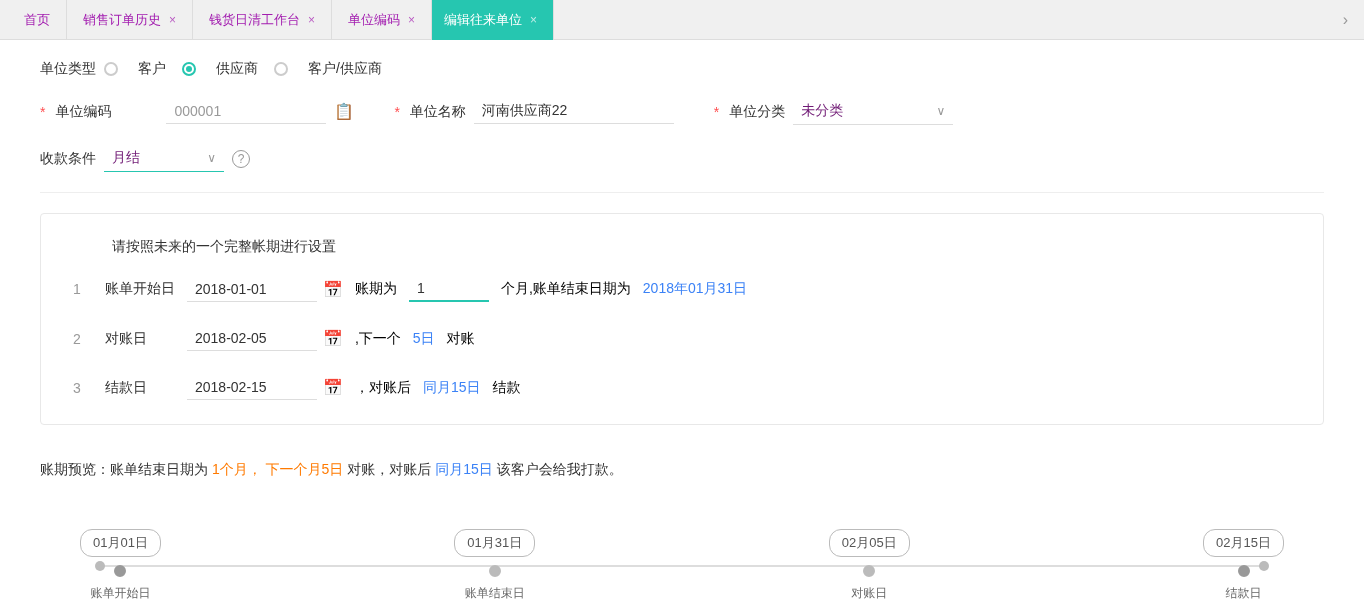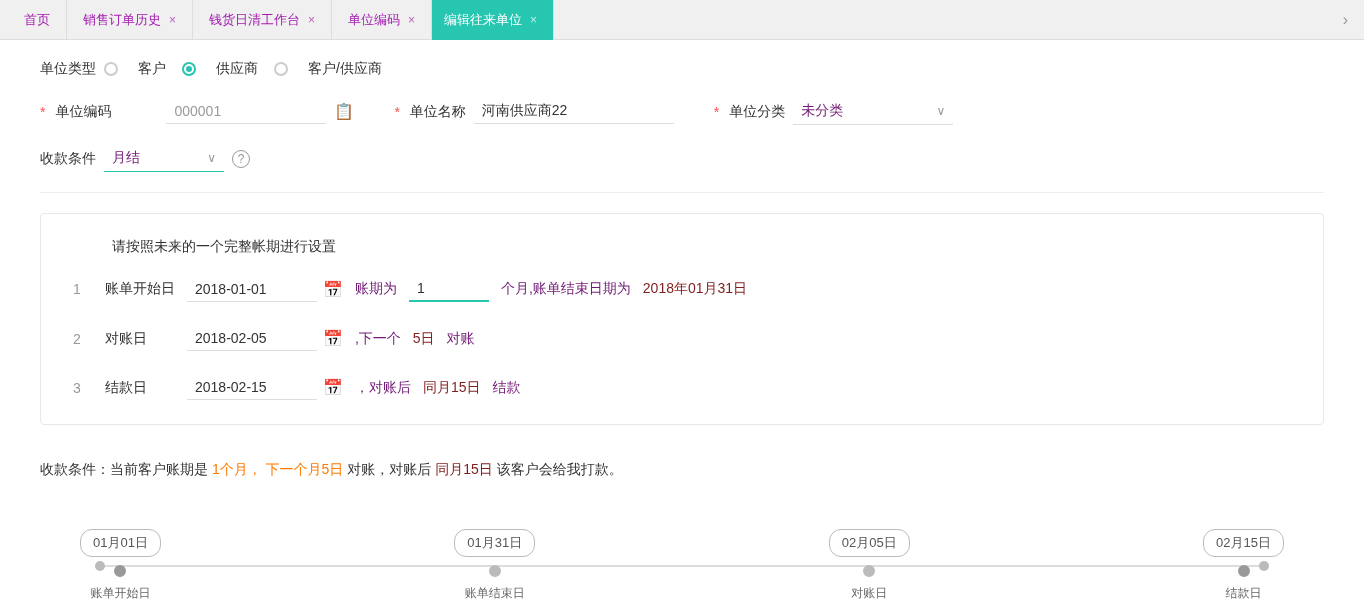--- a/index.html
+++ b/index.html
@@ -188,23 +188,23 @@
       border: none;
       border-bottom: 2px solid #26c6b0;
       padding: 4px 8px;
       font-size: 14px;
       color: #333;
       outline: none;
       background: transparent;
       width: 80px;
       text-align: left;
     }
-    .inline-text { color: #701a75; }
+    .inline-text { color: #000000; }
     .highlight-orange { color: #ff7a00; font-weight: 500; }
-    .highlight-teal { color: #7f1d1d; font-weight: 500; }
+    .highlight-teal { color: #3b82f6; font-weight: 500; }
 
     
     .preview-section {
       padding: 16px 0;
     }
     .preview-text {
       font-size: 14px;
       color: #333;
       margin-bottom: 30px;
     }
@@ -402,21 +402,21 @@
         <span class="calendar-icon">📅</span>
       </div>
       <span class="inline-text">，对账后</span>
       <span class="highlight-teal">同月15日</span>
       <span class="inline-text">结款</span>
     </div>
   </div>
 
   <div class="preview-section">
     <div class="preview-text">
-      <span>收款条件：当前客户账期是</span>
+      <span>账期预览：账单结束日期为</span>
       <span class="highlight-orange">1个月，</span>
       <span class="highlight-orange">下一个月5日</span>
       <span>对账，对账后</span>
       <span class="highlight-teal">同月15日</span>
       <span>该客户会给我打款。</span>
     </div>
 
     <div class="timeline-wrapper">
 
       <div class="timeline-line"></div>

